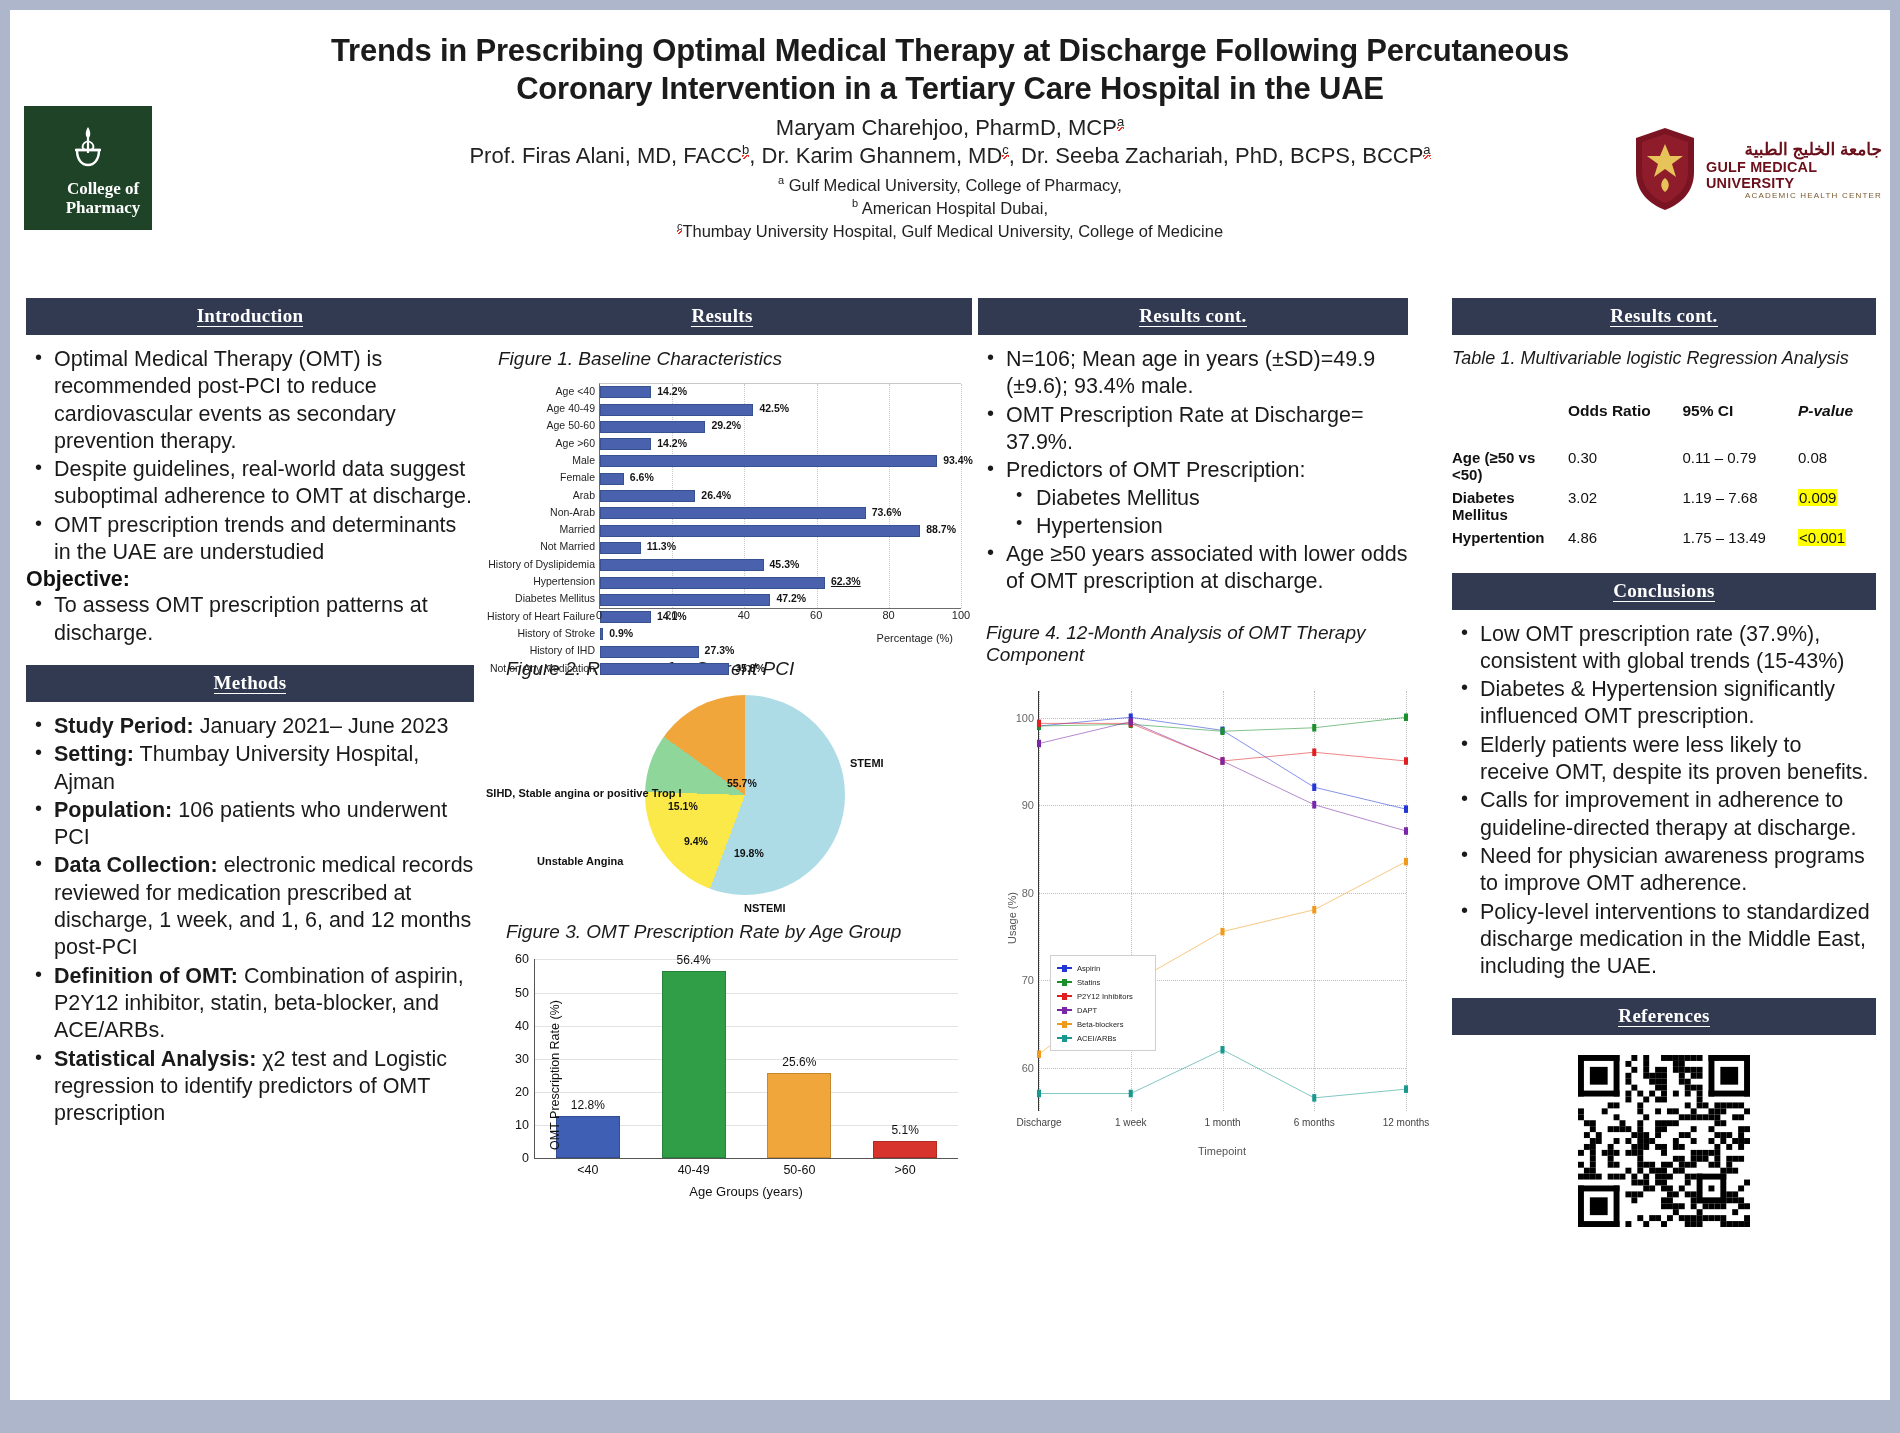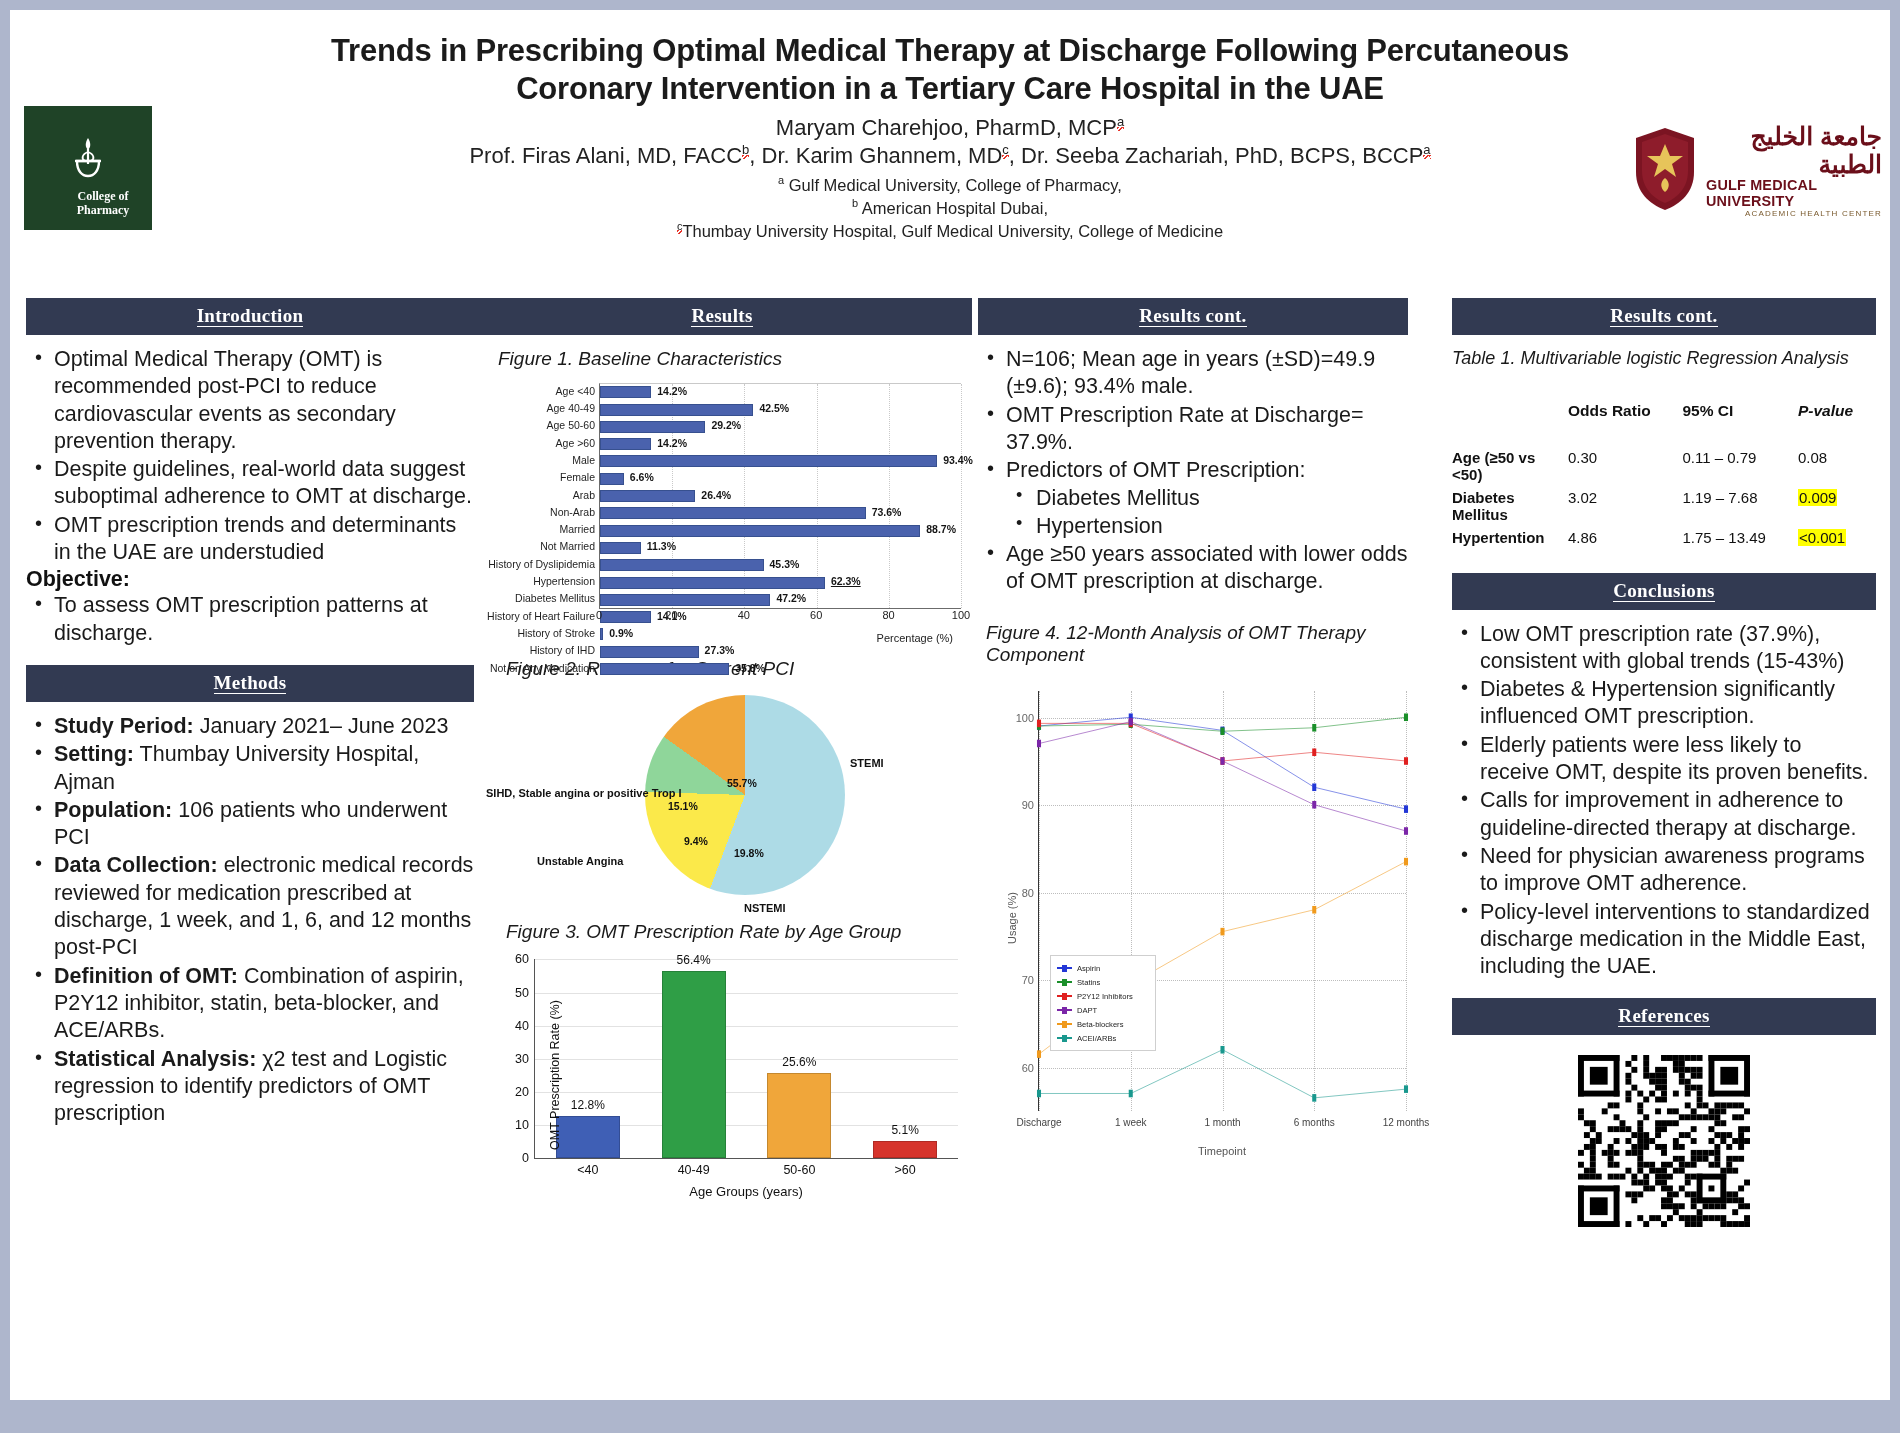--- a/index.html
+++ b/index.html
@@ -61,33 +61,33 @@
     background: #1f4327;
     color: #fff;
     display: flex;
     flex-direction: column;
     align-items: center;
     justify-content: flex-end;
     padding-bottom: 12px;
   }
   .logo-left .emblem { margin-bottom: 6px; }
   .logo-left .ltxt {
-    font-size: 12px; font-weight: bold; text-align: center; line-height: 1.15;
+    font-size: 17px; font-weight: bold; text-align: center; line-height: 1.15;
     font-family: "Liberation Serif", serif;
     margin-left: 30px;
   }
   .logo-right {
     position: absolute;
     right: 8px; top: 108px;
     width: 250px; height: 106px;
     display: flex; align-items: center; gap: 8px;
   }
   .gmu-shield { flex: 0 0 auto; }
   .gmu-text { color: #6b0f1a; line-height: 1.1; }
-  .gmu-ar { font-size: 25px; font-weight: bold; text-align: right; }
+  .gmu-ar { font-size: 17px; font-weight: bold; text-align: right; }
   .gmu-en { font-size: 14.4px; font-weight: bold; letter-spacing: .2px; }
   .gmu-sub { font-size: 8px; letter-spacing: 1.2px; color: #7a5a2e; text-align: right;}
 
   
   .cols { position: absolute; top: 288px; left: 0; width: 1880px; }
   .col { position: absolute; top: 0; }
   .c1 { left: 16px;  width: 448px; }
   .c2 { left: 462px; width: 500px; }
   .c3 { left: 968px; width: 430px; }
   .c4 { left: 1442px; width: 424px; }

